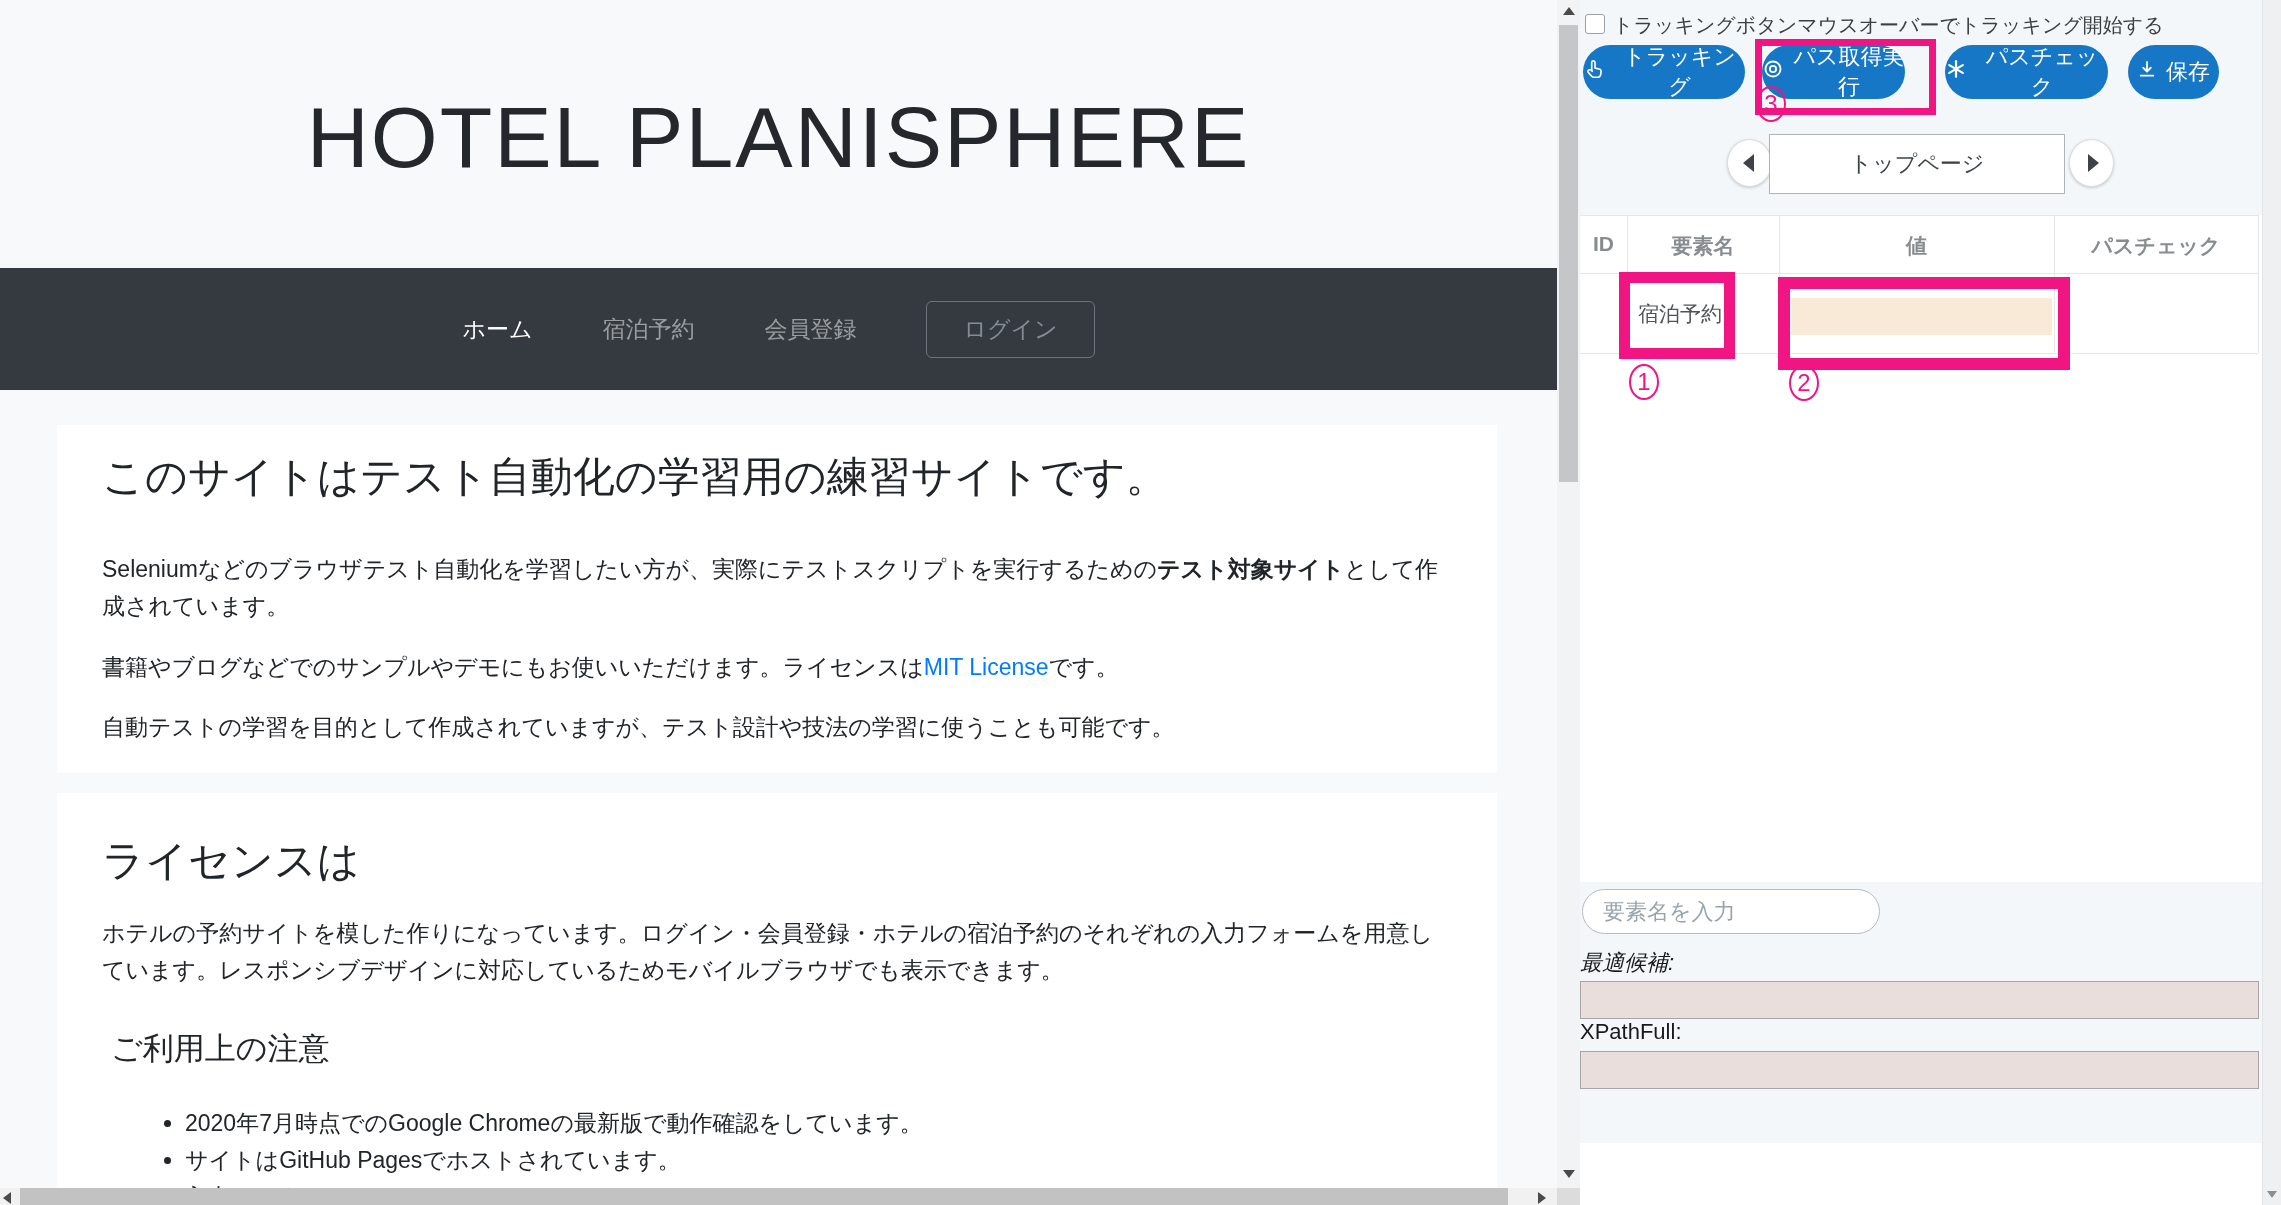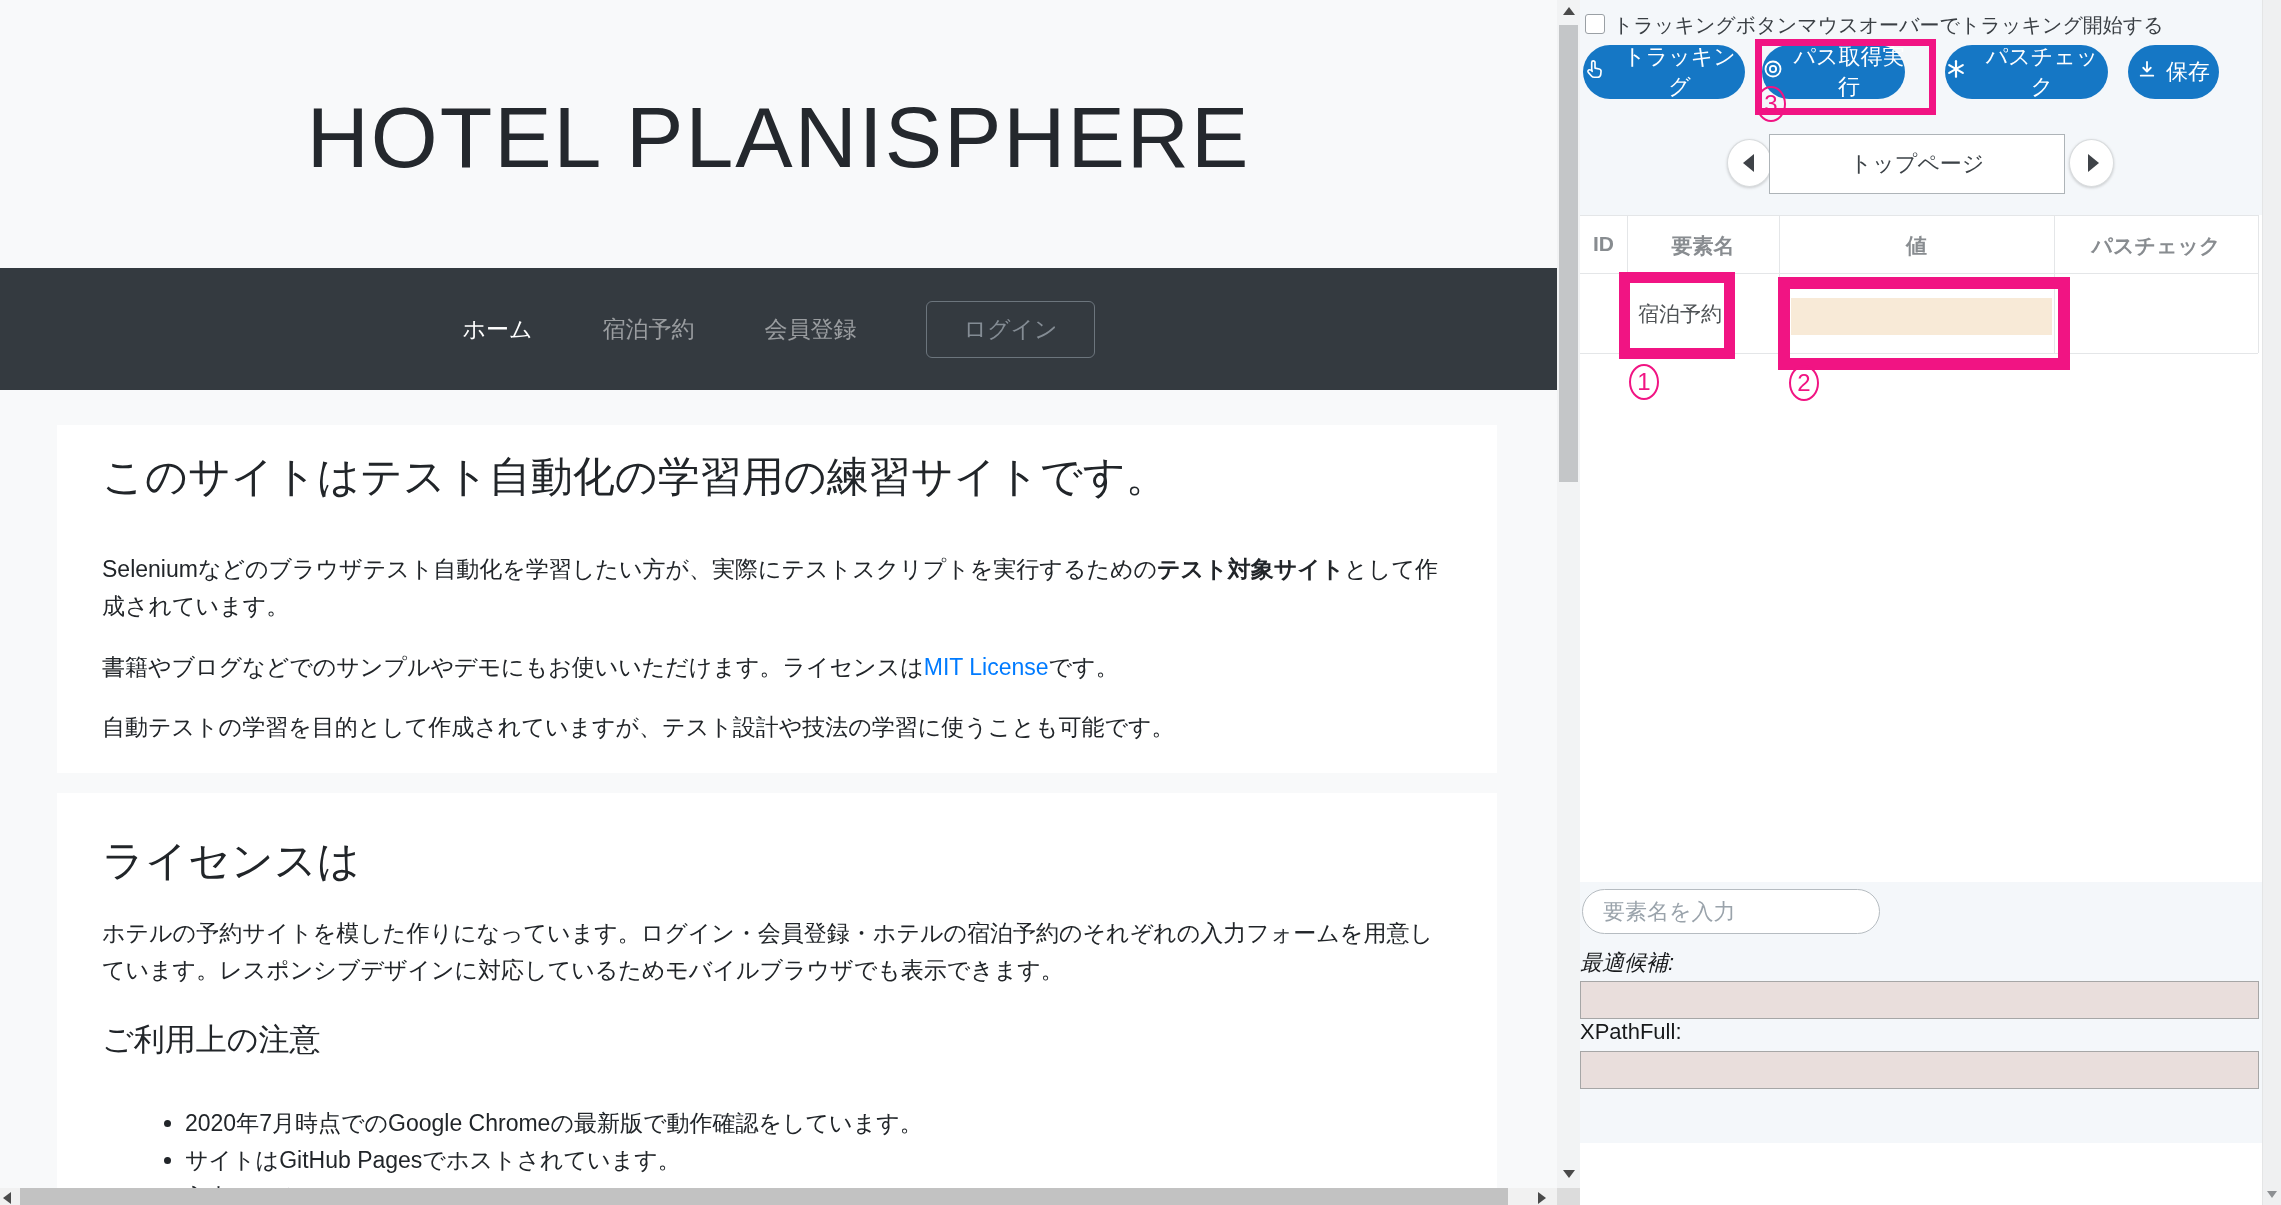--- a/index.html
+++ b/index.html
@@ -14,21 +14,21 @@
   .navbar{position:absolute;left:0;top:268px;width:1557px;height:122px;background:#343a40;
     display:flex;align-items:center;justify-content:center;gap:70px;}
   .nav-link{font-size:23px;color:rgba(255,255,255,0.5);text-decoration:none;cursor:pointer;}
   .nav-link.active{color:#ffffff;}
   .login-btn{font-size:23px;color:#848c94;background:transparent;border:1px solid #6c757d;
     border-radius:6px;padding:12px 36px;cursor:pointer;}
   .card{position:absolute;left:57px;width:1440px;background:#ffffff;}
   .card1{top:425px;height:348px;}
   .card2{top:793px;height:412px;}
   .card h1{position:absolute;left:45px;margin:0;font-size:42px;font-weight:500;color:#212529;white-space:nowrap;}
-  .card h2{position:absolute;left:45px;margin:0;font-size:31px;font-weight:500;color:#212529;white-space:nowrap;}
+  .card h2{position:absolute;left:45px;margin:9px;font-size:31px;font-weight:500;color:#212529;white-space:nowrap;}
   .card p{position:absolute;left:45px;margin:0;width:1350px;font-size:23px;line-height:37px;color:#212529;}
   .card1 h1{top:24px;}
   .p1{top:126px;}
   .p2{top:224px;}
   .p3{top:284px;}
   .card2 h1{top:40px;}
   .p4{top:122px;}
   .notes-h{top:226px;}
   .notes{position:absolute;left:88px;top:300px;margin:12px;padding-left:28px;width:1300px;}
   .notes li{font-size:23px;line-height:37px;color:#212529;}

